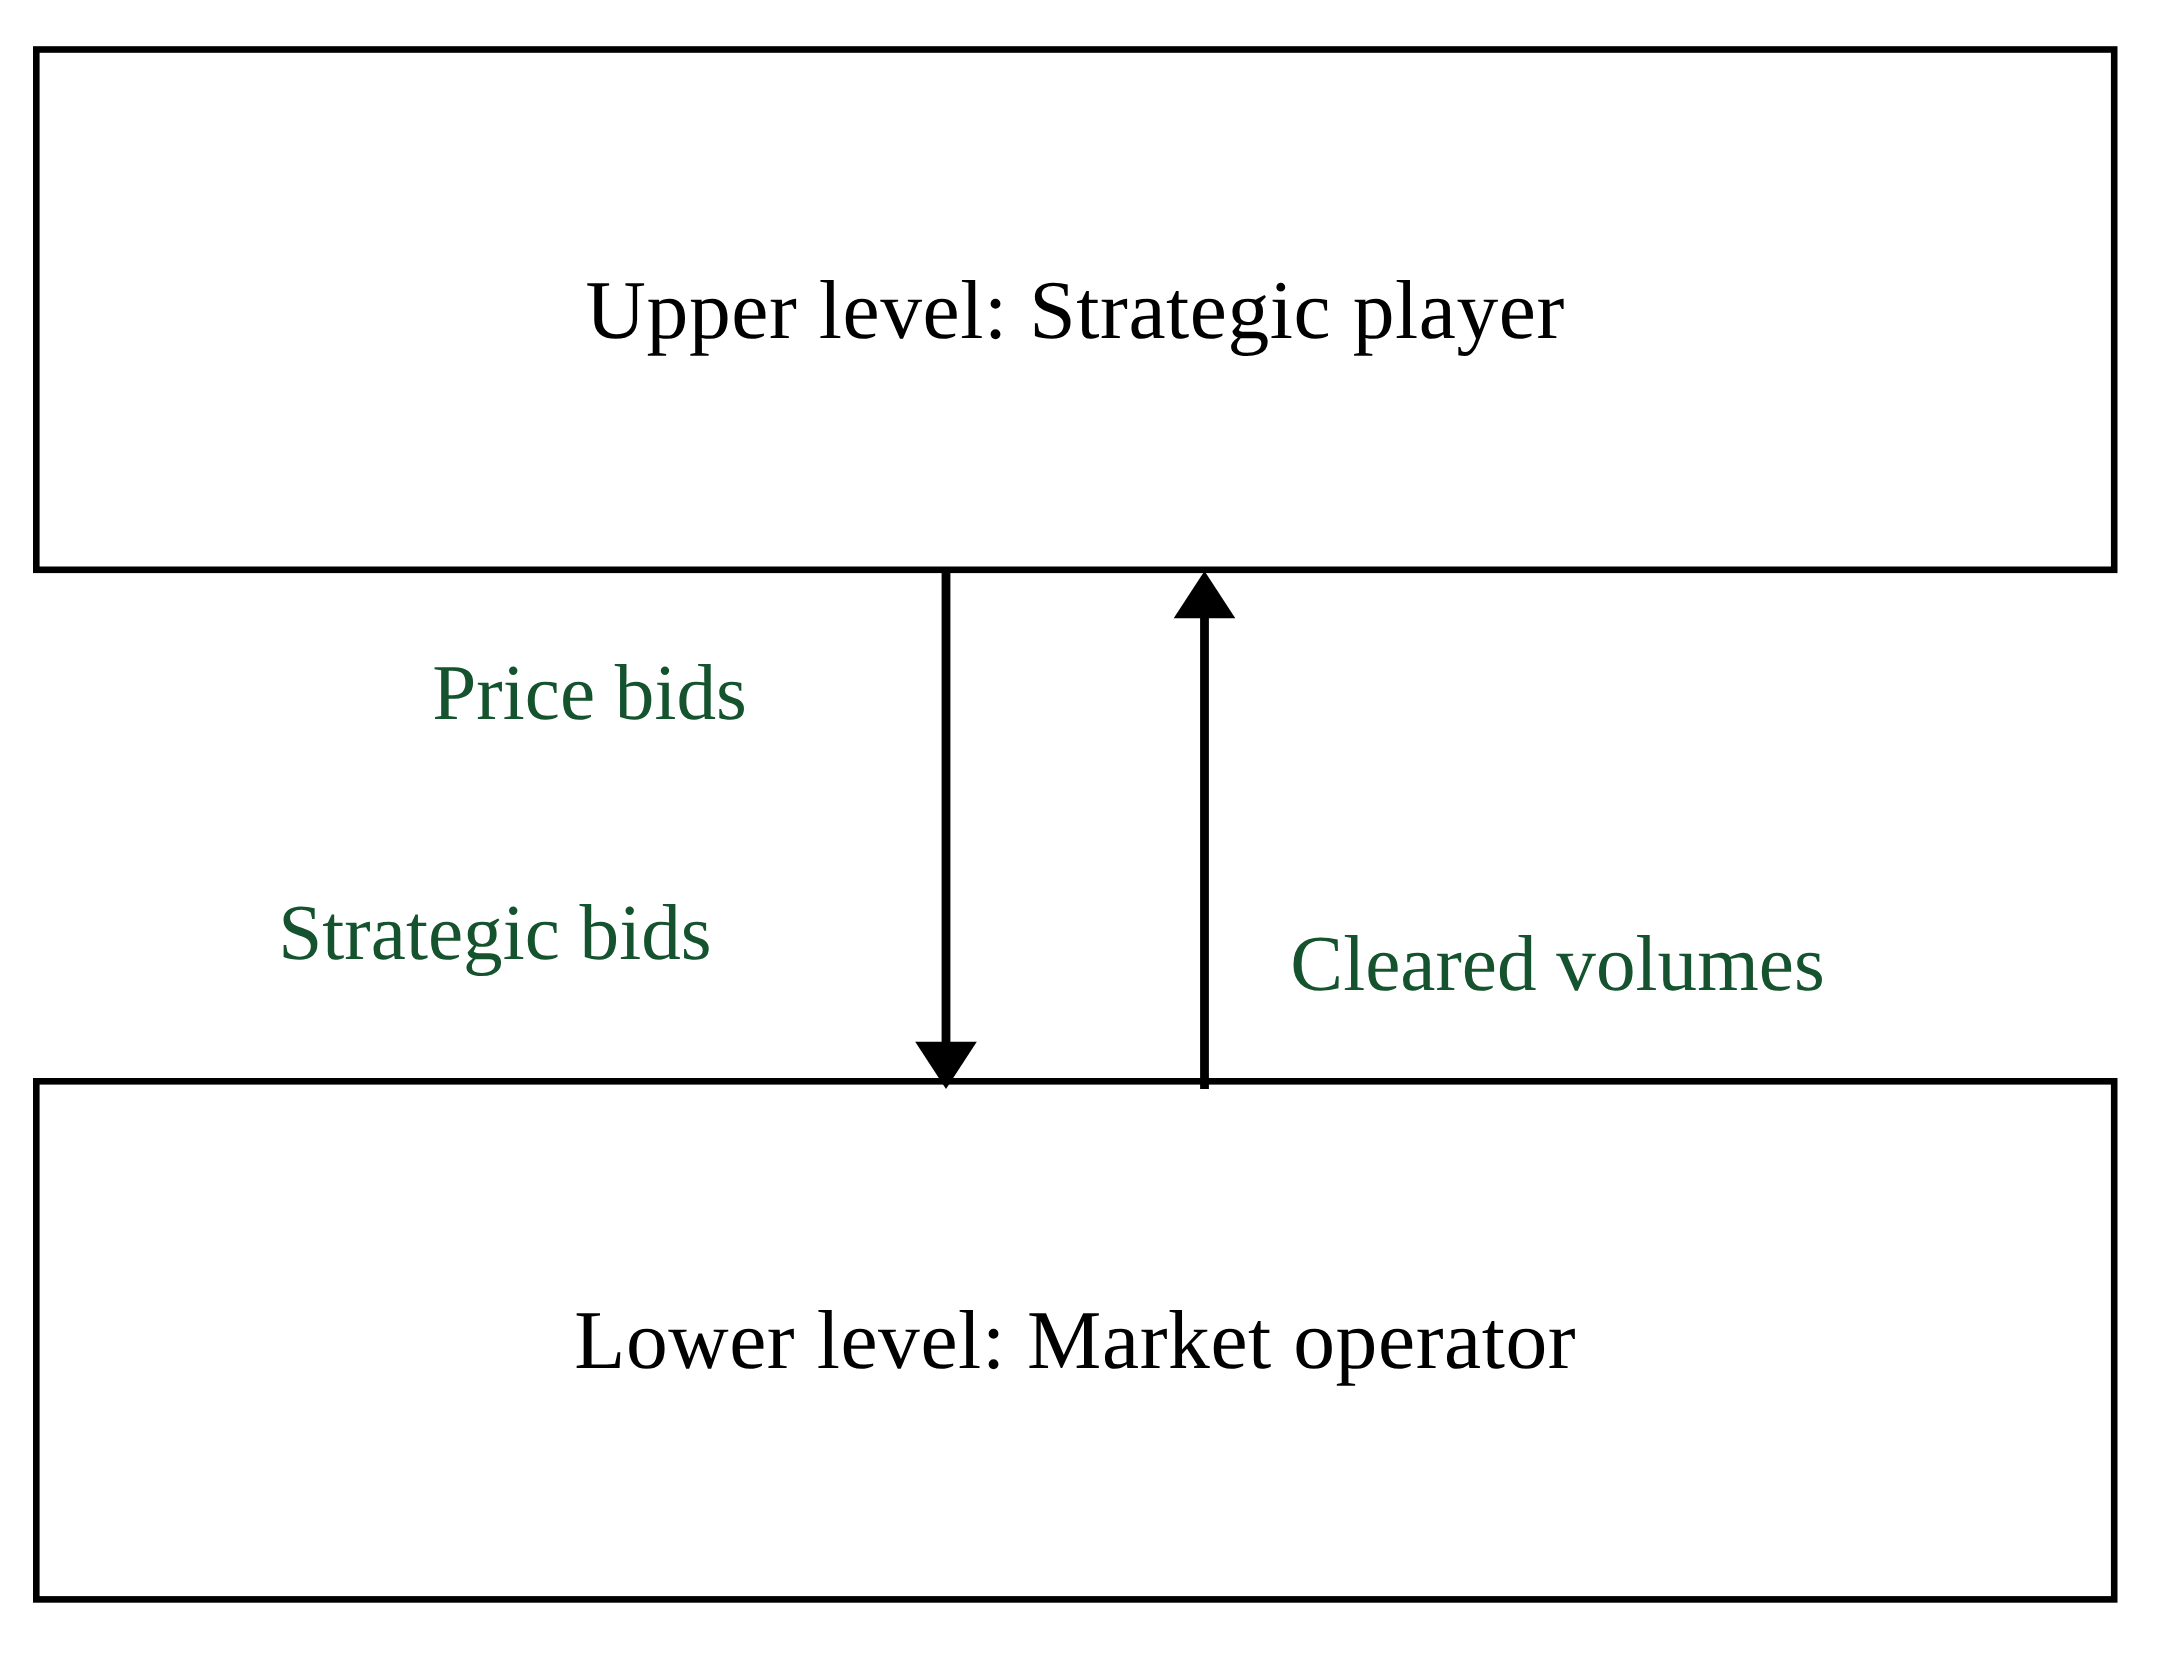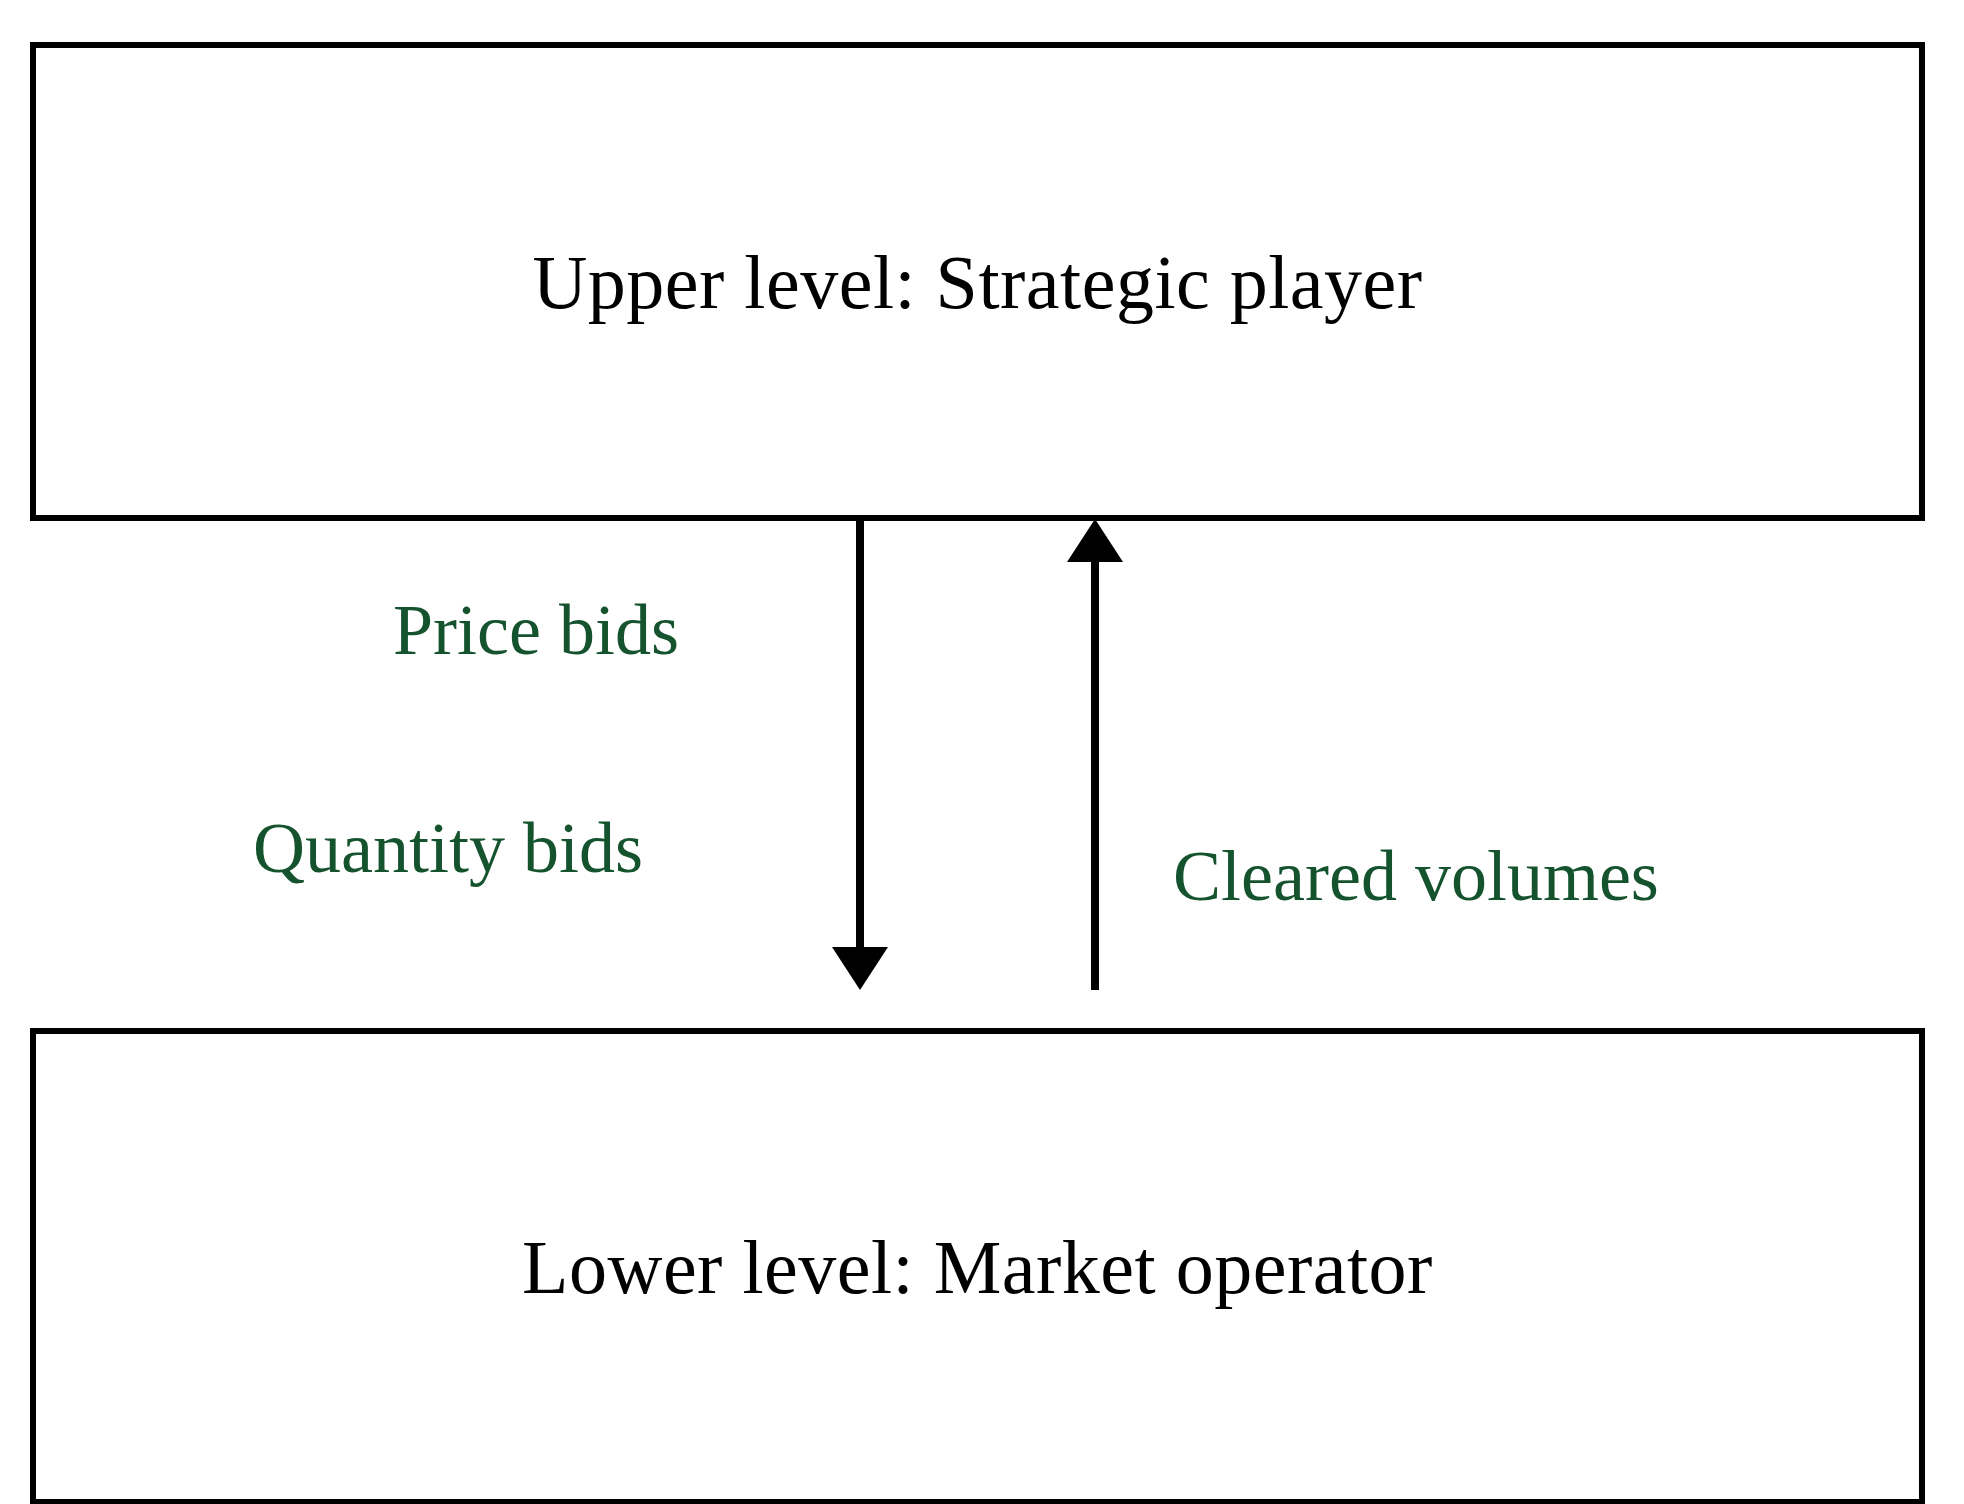--- a/index.html
+++ b/index.html
@@ -29,21 +29,21 @@
     justify-content: center;
   }
   #upper-box {
     left: 30px;
     top: 42px;
     width: 1895px;
     height: 479px;
   }
   #lower-box {
     left: 30px;
-    top: 1028px;
+    top: 980px;
     width: 1895px;
     height: 477px;
   }
   .level-title {
     font-size: 76px;
     line-height: 1;
     color: #000000;
     white-space: nowrap;
     letter-spacing: 0.5px;
   }
@@ -92,18 +92,18 @@
     </g>
 
     <g>
       <line x1="1095" y1="990" x2="1095" y2="556" stroke="#000000" stroke-width="8"></line>
       <polygon points="1095,519 1067,562 1123,562" fill="#000000"></polygon>
     </g>
   </svg>
 
   <span class="flow-label" id="label-price-bids">Price bids</span>
 
-  <span class="flow-label" id="label-quantity-bids">Quantity bids</span>
+  <span class="flow-label" id="label-quantity-bids">Strategic bids</span>
 
 
   <span class="flow-label" id="label-cleared-volumes">Cleared volumes</span>
 
 </div>
 
 </body></html>

